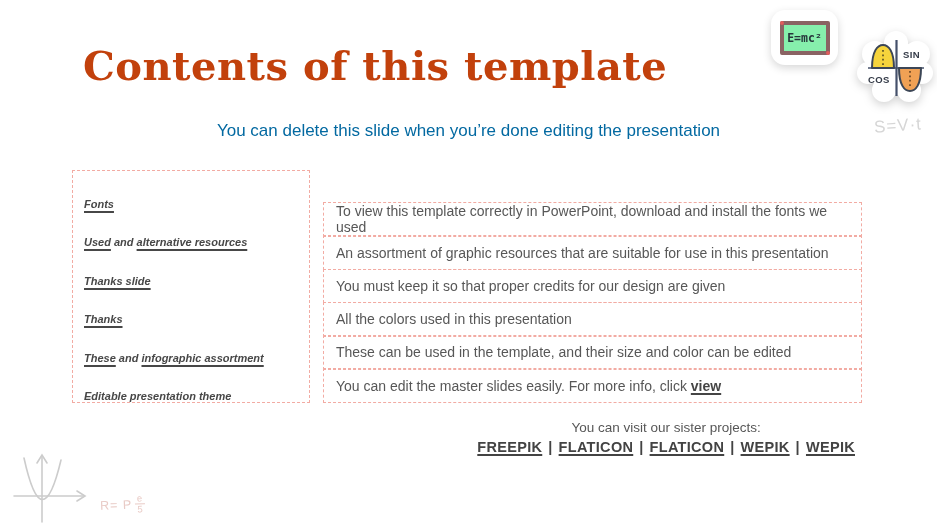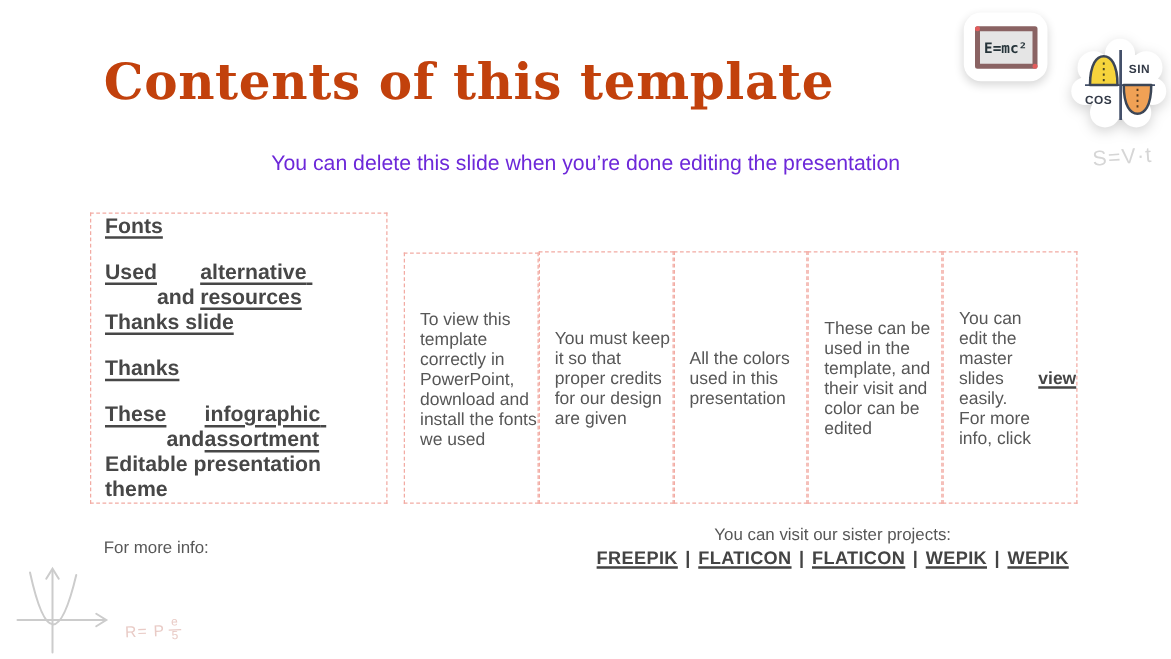--- a/index.html
+++ b/index.html
@@ -8,32 +8,32 @@
     font-family:"Liberation Sans",sans-serif;overflow:hidden;
   }
   
   .title{
     position:absolute;left:83px;top:44px;margin:0;
     font-family:"DejaVu Serif",serif;font-weight:bold;font-size:40px;
     color:#c2410c;letter-spacing:.5px;line-height:1.1;
   }
   .subtitle{
     position:absolute;left:0;top:121px;width:100%;margin:0;text-align:center;
-    font-size:17px;color:#6d28d9;
+    font-size:17px;color:#0369a1;
   }
   
   .contents-table{position:absolute;left:72px;top:170px;width:790px;height:233px;display:flex;}
   .labels-col{
     width:238px;margin-right:13px;box-sizing:border-box;
     border:1.5px dashed #f2aba3;display:flex;flex-direction:column;
   }
-  .lcell{flex:1;display:flex;align-items:flex-start;padding-left:11px;
-    font-size:17px;font-weight:bold;color:#474747;white-space:pre-wrap;}
+  .lcell{flex:1;display:flex;align-items:flex-end;padding-left:11px;
+    font-size:11px;font-weight:bold;color:#474747;white-space:pre-wrap;font-style:italic;}
   .lcell .link{text-decoration:underline;text-decoration-thickness:1.5px;text-underline-offset:3px;cursor:pointer;}
-  .descs-col{width:539px;display:flex;flex-direction:row;margin-top:32px;}
+  .descs-col{width:539px;display:flex;flex-direction:column;margin-top:32px;}
   .dcell{
     flex:1;box-sizing:border-box;border:1.5px dashed #f2aba3;
     display:flex;align-items:center;padding-left:12px;
     font-size:14px;color:#575757;white-space:pre-wrap;
   }
   .dcell + .dcell{margin-top:-1.5px;}
   .dcell .dlink{font-weight:bold;color:#454545;text-decoration:underline;text-decoration-thickness:1.5px;text-underline-offset:2px;cursor:pointer;}
   
   .footer-left{position:absolute;left:83px;top:430px;}
   .footer-right{position:absolute;right:82px;top:420px;text-align:center;}
@@ -41,21 +41,21 @@
   .f-links{font-size:14.5px;font-weight:bold;color:#434343;letter-spacing:.3px;}
   .f-links .flink{text-decoration:underline;text-decoration-thickness:1.5px;text-underline-offset:2px;cursor:pointer;}
   .f-links .sep{padding:0 6px;text-decoration:none;}
   
   .board-sticker{
     position:absolute;left:771px;top:10px;width:67px;height:55px;background:#fff;
     border-radius:14px;box-shadow:0 3px 8px rgba(0,0,0,.16);
     display:flex;align-items:center;justify-content:center;
   }
   .board-frame{
-    position:relative;width:42px;height:26px;background:#e5e5e5;
+    position:relative;width:42px;height:26px;background:#86efac;
     border:4px solid #8a6363;border-radius:2px;
     display:flex;align-items:center;justify-content:center;
   }
   .board-text{font-family:"DejaVu Sans Mono",monospace;font-weight:bold;font-size:11.5px;color:#26343a;}
   .screw{position:absolute;width:4px;height:4px;border-radius:50%;background:#e25c5c;}
   .screw.tl{left:-4px;top:-4px;}
   .screw.br{right:-4px;bottom:-4px;}
   .trig-sticker{position:absolute;left:855px;top:30px;width:82px;height:76px;
     filter:drop-shadow(0 3px 5px rgba(0,0,0,.18));}
   
@@ -117,29 +117,29 @@
     <div class="labels-col">
       <div class="lcell"><span class="link">Fonts</span></div>
       <div class="lcell"><span class="link">Used</span><span> and </span><span class="link">alternative resources</span></div>
       <div class="lcell"><span class="link">Thanks slide</span></div>
       <div class="lcell"><span class="link">Thanks</span></div>
       <div class="lcell"><span class="link">These</span><span> and </span><span class="link">infographic assortment</span></div>
       <div class="lcell"><span>Editable presentation theme</span></div>
     </div>
     <div class="descs-col">
       <div class="dcell"><span>To view this template correctly in PowerPoint, download and install the fonts we used</span></div>
+      <div class="dcell"><span>An assortment of graphic resources that are suitable for use in this presentation</span></div>
       <div class="dcell"><span>You must keep it so that proper credits for our design are given</span></div>
       <div class="dcell"><span>All the colors used in this presentation</span></div>
-      <div class="dcell"><span>These can be used in the template, and their visit and color can be edited</span></div>
+      <div class="dcell"><span>These can be used in the template, and their size and color can be edited</span></div>
       <div class="dcell"><span>You can edit the master slides easily. For more info, click </span><span class="dlink">view</span></div>
     </div>
   </div>
 
   <div class="footer-left">
-    <div class="f-heading">For more info:</div>
   </div>
 
   <div class="footer-right">
     <div class="f-heading">You can visit our sister projects:</div>
     <div class="f-links">
       <span class="flink">FREEPIK</span><span class="sep">|</span><span class="flink">FLATICON</span><span class="sep">|</span><span class="flink">FLATICON</span><span class="sep">|</span><span class="flink">WEPIK</span><span class="sep">|</span><span class="flink">WEPIK</span>
     </div>
   </div>
 
   <div class="sketch">

